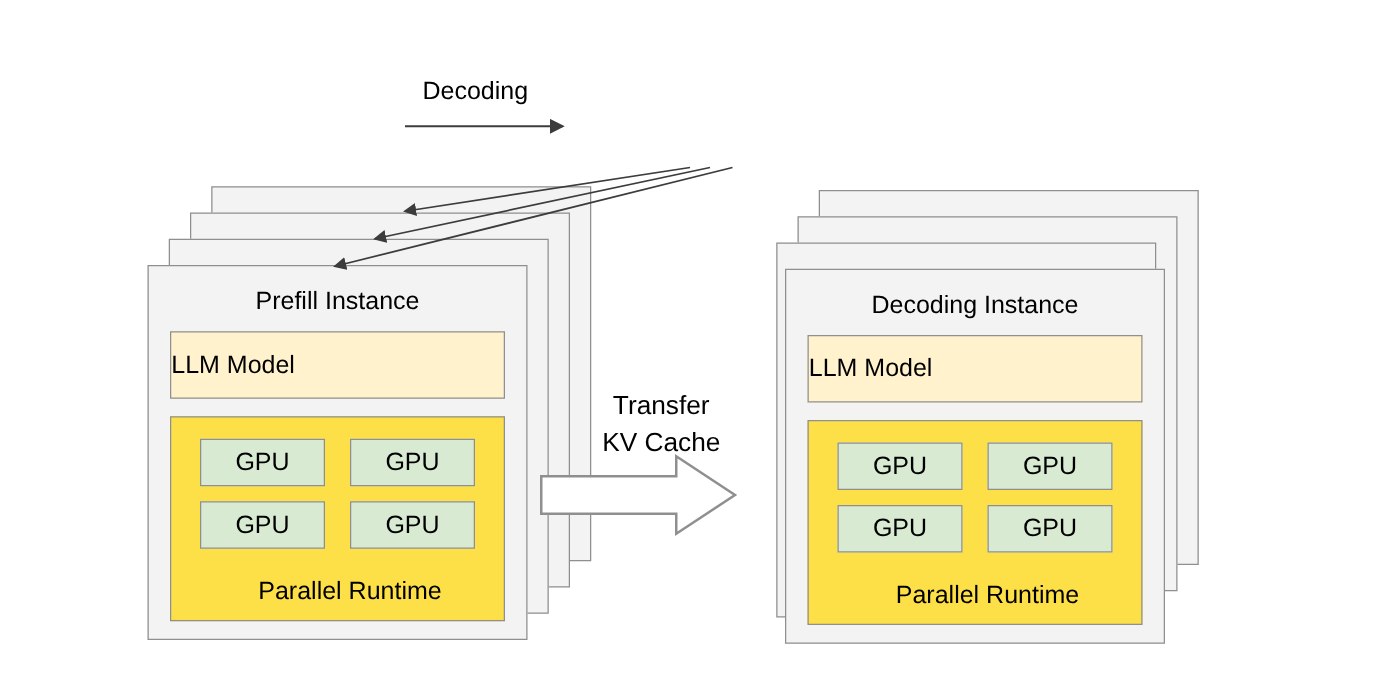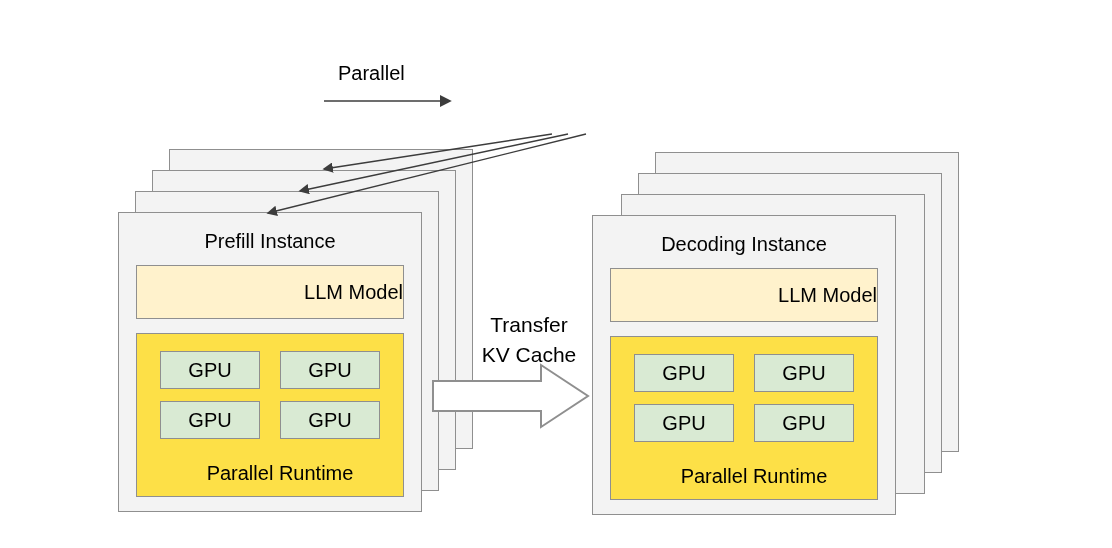--- a/index.html
+++ b/index.html
@@ -19,21 +19,21 @@
     position:absolute; width:304px; height:300px;
     background:#f3f3f3; border:1.5px solid #8f8f8f; box-sizing:border-box;
   }
   .card-title {
     position:absolute; top:17px; left:0; width:100%;
     text-align:center; font-size:20px;
   }
   .llm-box {
     position:absolute; left:17px; right:17px; top:52px; height:54px;
     background:#fff2cc; border:1.5px solid #8f8f8f; box-sizing:border-box;
-    display:flex; align-items:center; justify-content:flex-end; font-size:20px;
+    display:flex; align-items:center; justify-content:flex-start; font-size:20px;
   }
   .runtime-box {
     position:absolute; left:17px; right:17px; top:120px; bottom:14px;
     background:#fde047; border:1.5px solid #8f8f8f; box-sizing:border-box;
   }
   .gpu-row {
     position:absolute; left:0; width:100%;
     display:flex; justify-content:center; gap:20px;
   }
   .gpu-row.r1 { top:17px; }
@@ -64,21 +64,21 @@
   svg.overlay {
     position:absolute; left:0; top:0; width:1112px; height:548px;
     pointer-events:none; z-index:10;
   }
 </style>
 </head>
 <body>
 
 <div class="canvas">
 
-  <div class="requests-label">Parallel</div>
+  <div class="requests-label">Decoding</div>
 
 
   <div class="layer" style="left:169px; top:149px;"></div>
   <div class="layer" style="left:152px; top:170px;"></div>
   <div class="layer" style="left:135px; top:191px;"></div>
 
   <div class="card" style="left:118px; top:212px;">
     <div class="card-title">Prefill Instance</div>
     <div class="llm-box">
       <span>LLM Model</span>
@@ -93,21 +93,21 @@
         <div class="gpu">GPU</div>
       </div>
       <div class="runtime-label">Parallel Runtime</div>
     </div>
   </div>
 
   <div class="layer" style="left:655px; top:152px;"></div>
   <div class="layer" style="left:638px; top:173px;"></div>
   <div class="layer" style="left:621px; top:194px;"></div>
 
-  <div class="card" style="left:592px; top:215px;">
+  <div class="card" style="left:628px; top:215px;">
     <div class="card-title">Decoding Instance</div>
     <div class="llm-box">
       <span>LLM Model</span>
     </div>
     <div class="runtime-box">
       <div class="gpu-row r1">
         <div class="gpu">GPU</div>
         <div class="gpu">GPU</div>
       </div>
       <div class="gpu-row r2">

